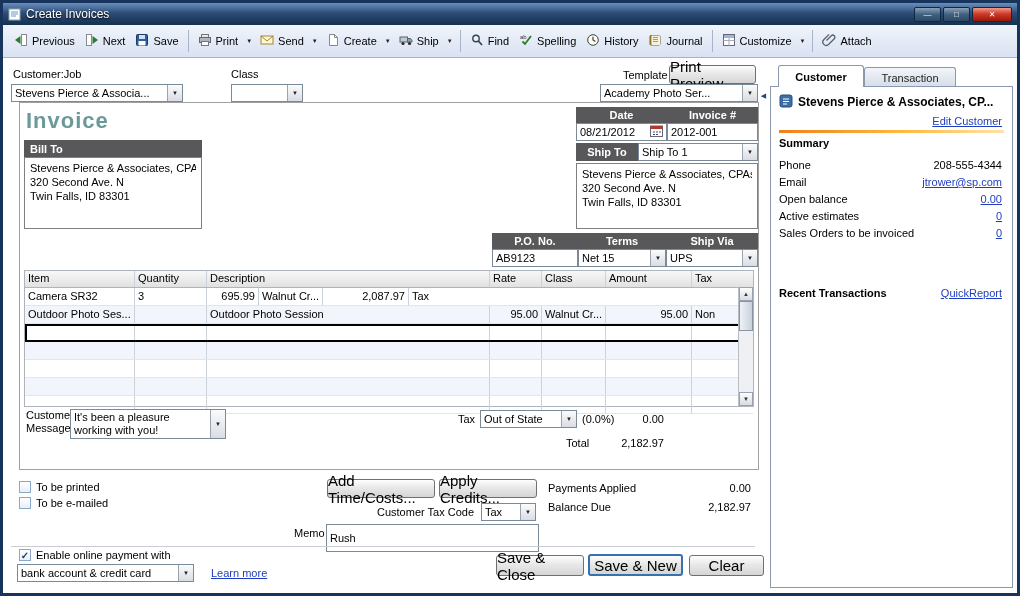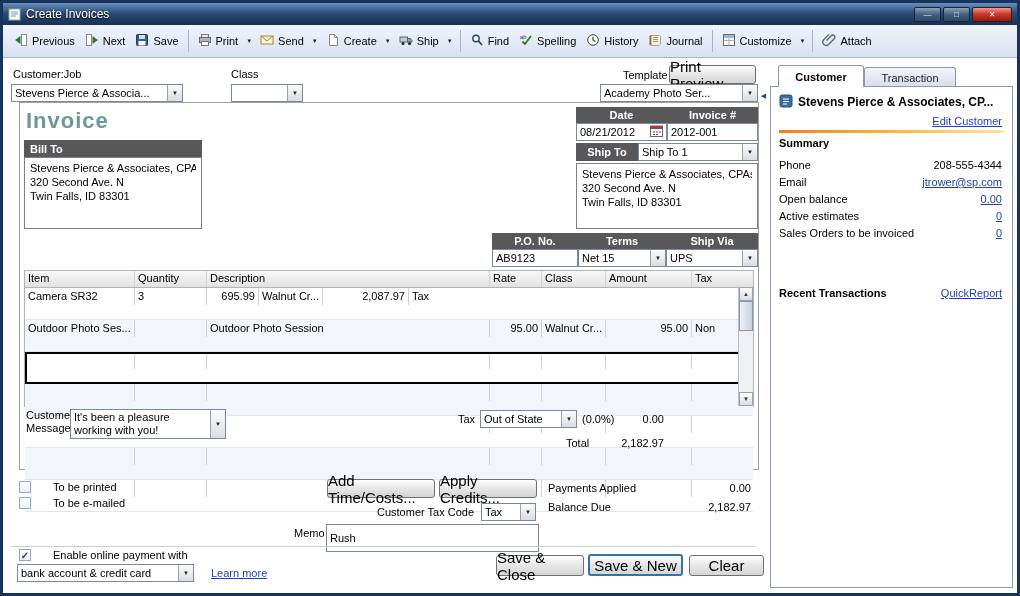--- a/index.html
+++ b/index.html
@@ -34,35 +34,35 @@
   .invoice-title{position:absolute;left:6px;top:5px;font-size:22px;font-weight:bold;color:#6b9898;letter-spacing:1px}
   .dark-hd{position:absolute;background:#58585a;color:#fff;font-weight:bold;display:flex;align-items:center;justify-content:center;font-size:11px}
   .dark-hd.left{justify-content:flex-start;padding-left:6px}
   .fieldbox{position:absolute;border:1px solid #7a8a99;background:#fff;padding:1px 3px;display:flex;align-items:center;justify-content:space-between;overflow:hidden}
   .addr{position:absolute;border:1px solid #808080;background:#fff;padding:3px 5px;line-height:14px}
   .addr span{display:block;white-space:nowrap;overflow:hidden}
   
   .grid{position:absolute;left:4px;top:167px;width:730px;height:137px;border:1px solid #aeb4bc;background:#fff}
   .grid-header{display:flex;background:linear-gradient(#f8f8f8,#e1e1e1);border-bottom:1px solid #b4b4b4}
   .grid-header .gc{font-size:11px;text-align:left;height:16px;line-height:15px}
-  .grow{display:flex;height:32px;border-bottom:1px solid #e2e6ea}
+  .grow{display:flex;height:18px;border-bottom:1px solid #e2e6ea}
   .grow:nth-child(odd){background:#f2f6fc}
   .grow.selected{outline:2px solid #000;outline-offset:-2px;background:#fff}
   .gc{height:17px;line-height:16px;padding:0 3px;border-right:1px solid #ccd2d9;overflow:hidden;white-space:nowrap}
   .c-item{width:110px}.c-qty{width:72px}.c-desc{width:283px}
   .c-rate{width:52px;text-align:right}.c-class{width:64px}
   .c-amt{width:86px;text-align:right}.c-tax{width:48px;border-right:none}
   .vscroll{position:absolute;right:0;top:16px;bottom:0;width:15px;background:#eef0f3;border-left:1px solid #b8bec6}
   .vs-btn{position:absolute;left:0;right:0;height:14px;background:linear-gradient(#fdfdfd,#d8dce2);border:1px solid #98a2b0;font-size:6px;display:flex;align-items:center;justify-content:center;color:#234}
   .vs-thumb{position:absolute;left:0;right:0;top:14px;height:30px;background:linear-gradient(90deg,#eef2f7,#c9d1dc);border:1px solid #8a94a4}
   .cmsg-label{position:absolute;left:6px;top:306px;white-space:pre-line;line-height:13px}
   .cmsg-combo{position:absolute;left:50px;top:306px;width:156px;height:30px;display:flex;border:1px solid #7a8a99;background:#fff}
   .cmsg-text{flex:1;padding:1px 3px;line-height:13px;overflow:hidden}
   
-  .cbrow{position:absolute;display:flex;align-items:center;gap:22px;white-space:nowrap}
+  .cbrow{position:absolute;display:flex;align-items:center;gap:5px;white-space:nowrap}
   .cb{width:12px;height:12px;border:1px solid #89a8cc;background:linear-gradient(#fff,#e9eff7);display:inline-flex;align-items:center;justify-content:center;font-size:10px;color:#17406e;font-weight:bold}
   .hline{position:absolute;height:1px;background:#c8cdd4}
   
   .collapse-btn{position:absolute;left:755px;top:30px;width:11px;height:16px;font-size:7px;color:#23477a;display:flex;align-items:center;justify-content:center;cursor:pointer}
   .tab{position:absolute;border:1px solid #8a99ad;border-bottom:none;border-radius:3px 3px 0 0;display:flex;align-items:center;justify-content:center;cursor:default}
   .tab.active{background:#fff;z-index:3;font-weight:bold;height:22px;top:7px}
   .tab.inactive{background:linear-gradient(#f2f5f9,#d6dde8);height:20px;top:9px;color:#222}
   .panel{position:absolute;left:767px;top:28px;width:243px;height:502px;border:1px solid #8a99ad;background:#fff;z-index:2}
   .sp-name{position:absolute;left:8px;top:7px;display:flex;align-items:center;gap:5px;width:228px}
   .sp-name b{font-size:12px;white-space:nowrap;overflow:hidden}

